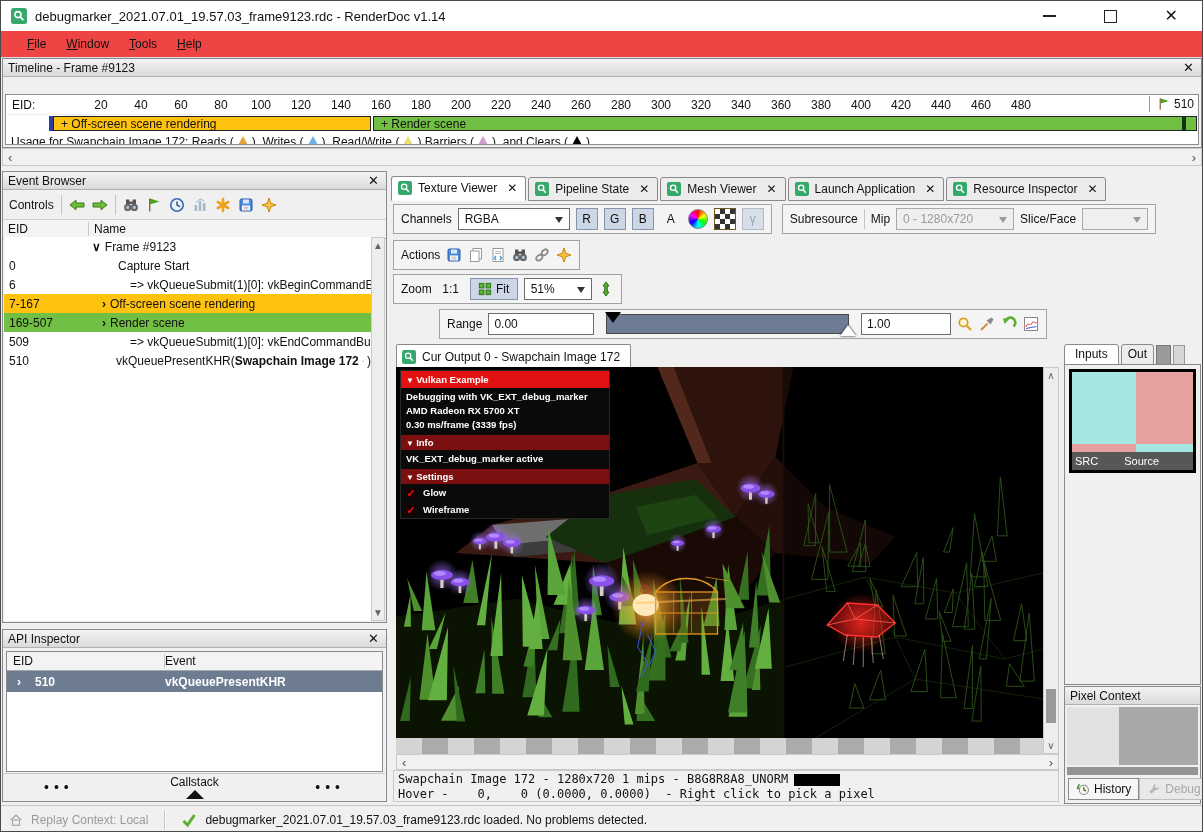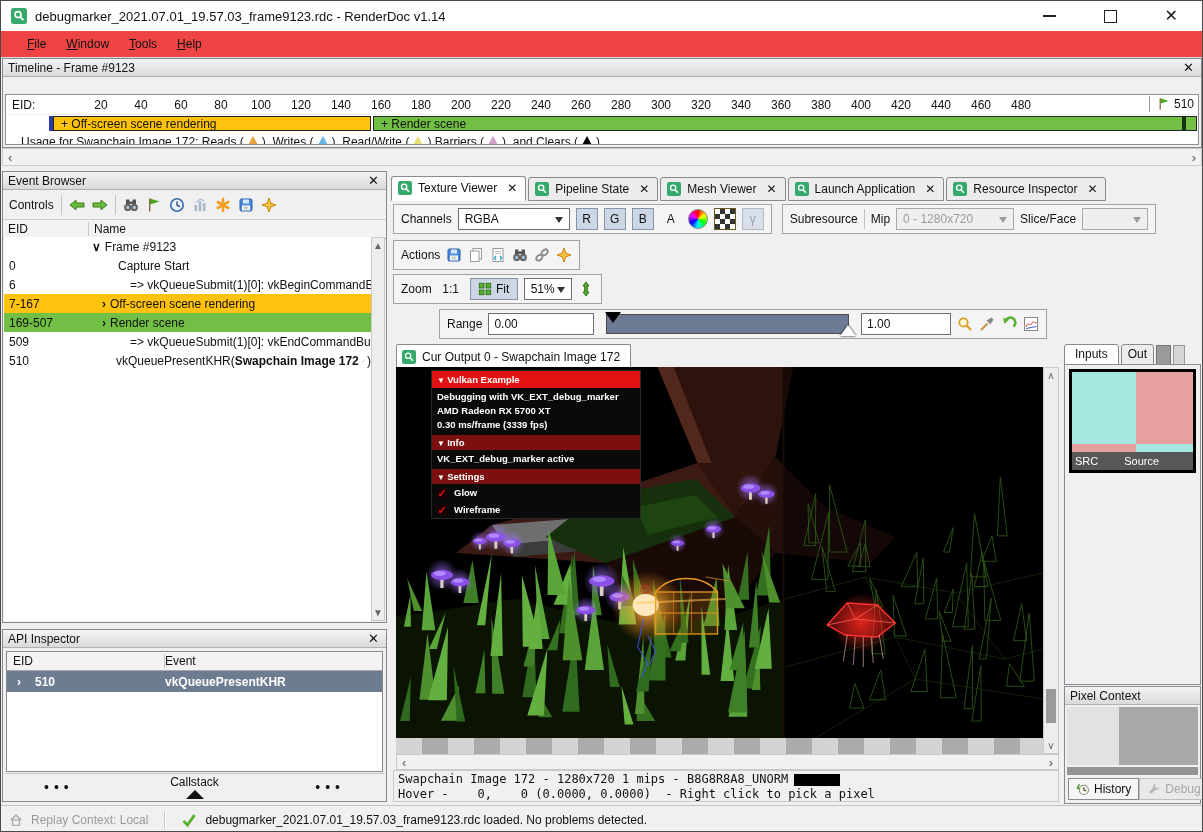--- a/index.html
+++ b/index.html
@@ -32,21 +32,21 @@
   .tick{position:absolute;top:3px;transform:translateX(-50%);}
   .endflag{position:absolute;right:4px;top:1px;display:flex;align-items:center;gap:3px;}
   .endflag .sepline{width:1px;height:16px;background:#9a9a9a;margin-right:4px;}
   .tbars{position:relative;height:18px;}
   .tbar{position:absolute;top:1px;height:15px;border:1px solid #222;box-sizing:border-box;
         display:flex;align-items:center;padding-left:7px;white-space:nowrap;overflow:hidden;}
   .tbar.yellow{left:47px;width:318px;background:#ffc20e;}
   .tbar.green{left:367px;width:824px;background:#71bf44;}
   .tmark-blue{position:absolute;left:43px;top:1px;width:4px;height:15px;background:#2a3aa8;}
   .tmark-dark{position:absolute;left:1176px;top:1px;width:4px;height:15px;background:#14320e;}
-  .usage-text{height:17px;display:flex;align-items:center;padding-left:15px;gap:1px;white-space:pre;}
+  .usage-text{height:17px;display:flex;align-items:center;padding-left:5px;gap:1px;white-space:pre;}
   .tri-up{width:0;height:0;border-left:6px solid transparent;border-right:6px solid transparent;
           border-bottom:11px solid #000;display:inline-block;margin:0 2px;}
   .usage-marks{position:relative;height:14px;}
   .um-tri{position:absolute;bottom:1px;width:0;height:0;border-left:8px solid transparent;
           border-right:8px solid transparent;border-bottom:13px solid #54a8dc;}
   .um-trap{position:absolute;bottom:1px;height:13px;background:#54a8dc;
            clip-path:polygon(0 100%,9px 0,calc(100% - 9px) 0,100% 100%);}
   
   .hscroll{position:absolute;background:#f1f1f1;border:1px solid #c9c9c9;box-sizing:border-box;
            display:flex;align-items:center;justify-content:space-between;padding:0 5px;color:#555;font-size:13px;}
@@ -122,21 +122,21 @@
   #checkerStrip{position:absolute;left:395px;top:737px;width:647px;height:16px;background:#d4d4d4;
      background-image:linear-gradient(45deg,#ababab 25%,transparent 25%,transparent 75%,#ababab 75%),
                       linear-gradient(45deg,#ababab 25%,transparent 25%,transparent 75%,#ababab 75%);
      background-size:52px 52px;background-position:0 0,26px 26px;}
   #tvStatus{position:absolute;left:392px;top:769px;width:666px;height:32px;background:#f0f0f0;
             border:1px solid #c9c9c9;box-sizing:border-box;font:12px "DejaVu Sans Mono",monospace;
             padding:1px 4px;line-height:15px;white-space:pre;}
   .swatch{display:inline-block;width:46px;height:12px;background:#000;vertical-align:middle;margin-left:6px;}
   
   .dbg{position:absolute;left:4px;top:3px;width:208px;background:#0a0a0a;border:1px solid #282828;
-       color:#fff;font:bold 9.5px "Liberation Sans",sans-serif;margin-left:31px;}
+       color:#fff;font:bold 9.5px "Liberation Sans",sans-serif;}
   .dbg-h{background:#e31212;padding:3px 5px;}
   .dbg-sub{background:#7c1010;padding:2px 5px;margin-top:2px;}
   .dbg-h::before,.dbg-sub::before{content:"▼  ";font-size:8px;}
   .dbg-line{padding:3px 5px 0 5px;}
   .dbg-chk{display:flex;align-items:center;gap:7px;padding:3px 5px;}
   .dbg-box{width:10px;height:10px;background:#1a0000;color:#e31212;font-size:11px;line-height:10px;text-align:center;}
   
   #inputsTabs{position:absolute;left:1063px;top:342px;height:22px;display:flex;align-items:flex-end;gap:2px;}
   .stab{border:1px solid #8a8a8a;border-radius:3px 3px 0 0;padding:2px 10px 3px;background:#fff;height:21px;box-sizing:border-box;}
   .stab.part{background:#ececec;padding:2px 6px 3px;}
@@ -545,21 +545,21 @@
               <g fill="#5ab030" stroke="#2a7010">
                 <rect x="1.5" y="1.5" width="5.3" height="5.3"></rect>
                 <rect x="9.2" y="1.5" width="5.3" height="5.3"></rect>
                 <rect x="1.5" y="9.2" width="5.3" height="5.3"></rect>
                 <rect x="9.2" y="9.2" width="5.3" height="5.3"></rect>
               </g>
             </svg>
           </span>
         <span>Fit</span>
       </span>
-      <span class="sel" style="width:48px;">51%</span>
+      <span class="sel" style="width:68px;">51%</span>
       <span class="icon i16">
           <svg viewBox="0 0 16 16">
             <path d="M8 1 L11 5 L9.3 5 L9.3 11 L11 11 L8 15 L5 11 L6.7 11 L6.7 5 L5 5 Z" fill="#5ab030" stroke="#2a7010"></path>
           </svg>
         </span>
     </div>
   </div>
 
   <div class="trow" style="top:308px;width:654px;">
     <div class="tgroup" style="flex:1;margin-left:46px;">

